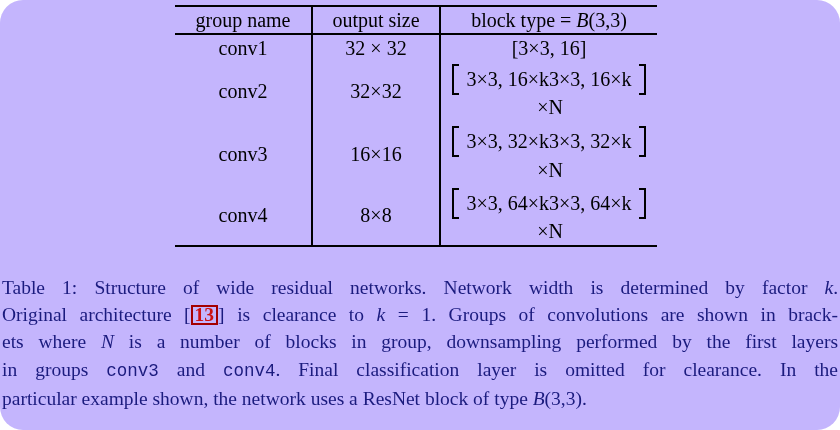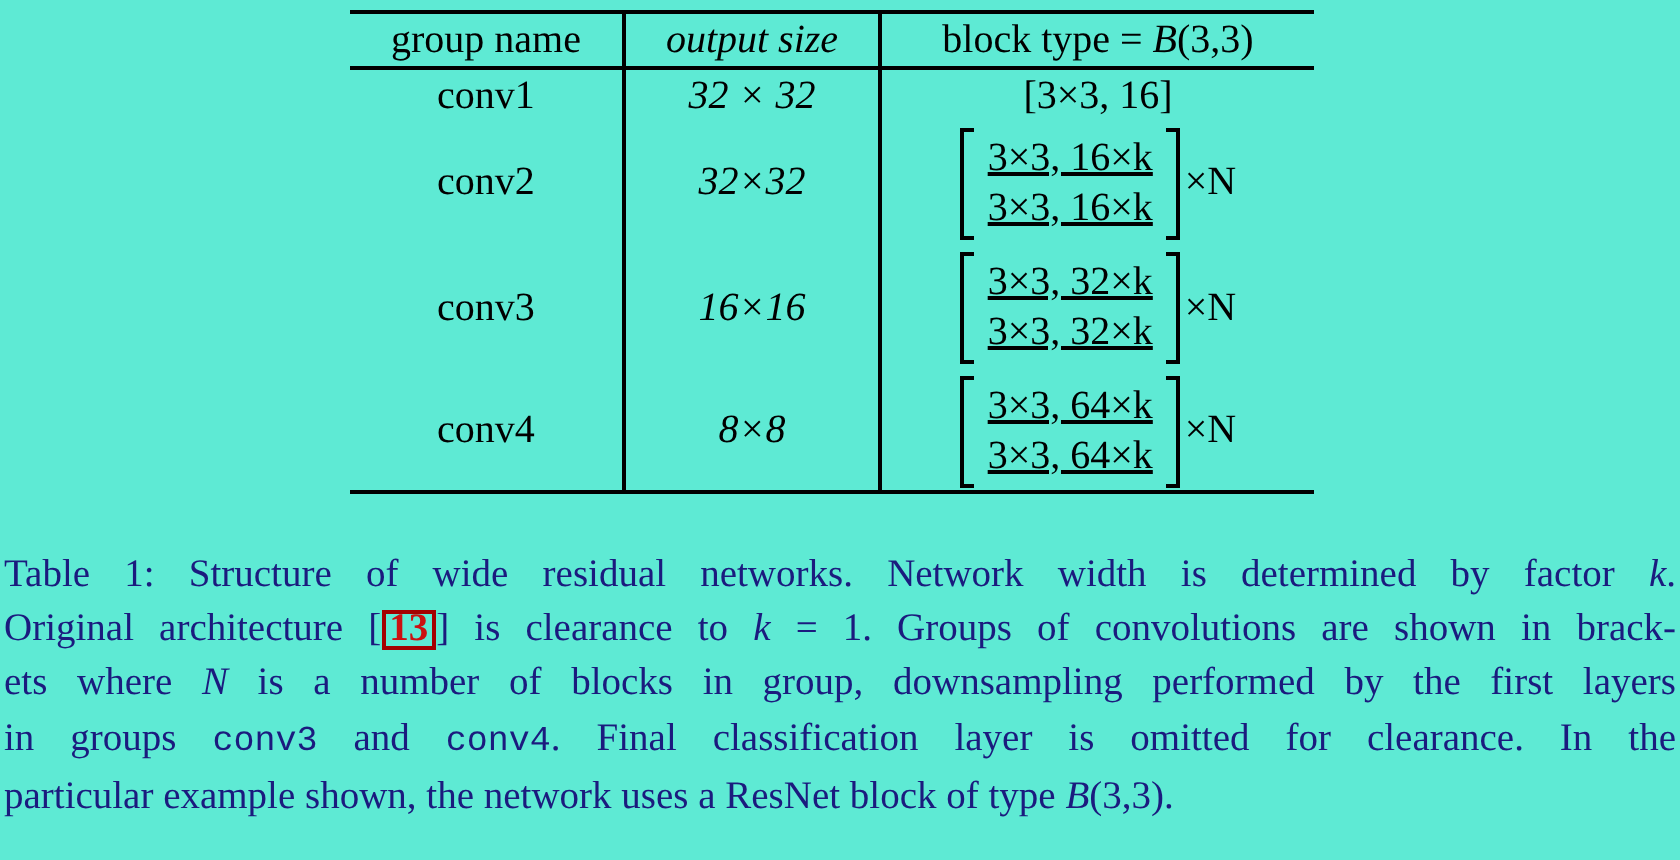--- a/index.html
+++ b/index.html
@@ -1,39 +1,39 @@
 <!DOCTYPE html>
 <html><head>
 <meta charset="utf-8">
 <style>
   * { margin:0; padding:0; box-sizing:border-box; }
   body { background:#ffffff; font-family:"Liberation Serif", serif; }
-  .page { position:relative; width:840px; height:430px; background:#5eead4; overflow:hidden; }
+  .page { position:relative; width:840px; height:430px; background:#c4b5fd; overflow:hidden;border-radius:23px; }
 
   
   table.wrn { position:absolute; left:175px; top:5px; border-collapse:collapse;
               border-top:2px solid #000; border-bottom:2px solid #000;
               font-size:20px; color:#000; }
   table.wrn th { font-weight:normal; border-bottom:2px solid #000; height:28px; }
   table.wrn th, table.wrn td { padding:0 8px; text-align:center; vertical-align:middle; }
   table.wrn th:nth-child(1), table.wrn td:nth-child(1) { width:137px; border-right:2px solid #000; }
-  table.wrn th:nth-child(2), table.wrn td:nth-child(2) { width:128px; border-right:2px solid #000;font-style:italic; }
+  table.wrn th:nth-child(2), table.wrn td:nth-child(2) { width:128px; border-right:2px solid #000; }
   table.wrn th:nth-child(3), table.wrn td:nth-child(3) { width:217px; }
   tbody tr:nth-child(1) td { height:27px;margin-top:12px; }
   tbody tr:nth-child(2) td { height:61px; }
   tbody tr:nth-child(3) td { height:64px; }
   tbody tr:nth-child(4) td { height:60px; }
   tbody tr:nth-child(5) td { height:26px; }
 
   
   .mat { display:inline-flex; align-items:stretch; vertical-align:middle; }
   .mat .lb { width:7px; border:2px solid #000; border-right:none; }
   .mat .rb { width:7px; border:2px solid #000; border-left:none; }
-  .mat .mbody { display:flex; flex-direction:column; justify-content:center;
-                padding:3px 7px; text-align:right; line-height:25px;text-decoration:underline; }
+  .mat .mbody { display:flex; flex-direction:row; justify-content:center;
+                padding:3px 7px; text-align:right; line-height:25px; }
   .mult { display:inline-block; vertical-align:middle; margin-left:2px; }
 
   
   .caption { position:absolute; left:2px; top:274px; width:836px;
              font-size:19.5px; line-height:27.2px; color:#1b1b7e; }
   .cap-line { white-space:normal; }
   .cap-line.just { text-align:justify; text-align-last:justify; }
   .s-italic { font-style:italic; }
   .s-mono { font-family:"Liberation Mono", monospace; font-size:17.5px; }
   .s-cite { display:inline-block; border:2px solid #a40000; color:#cc1111;

